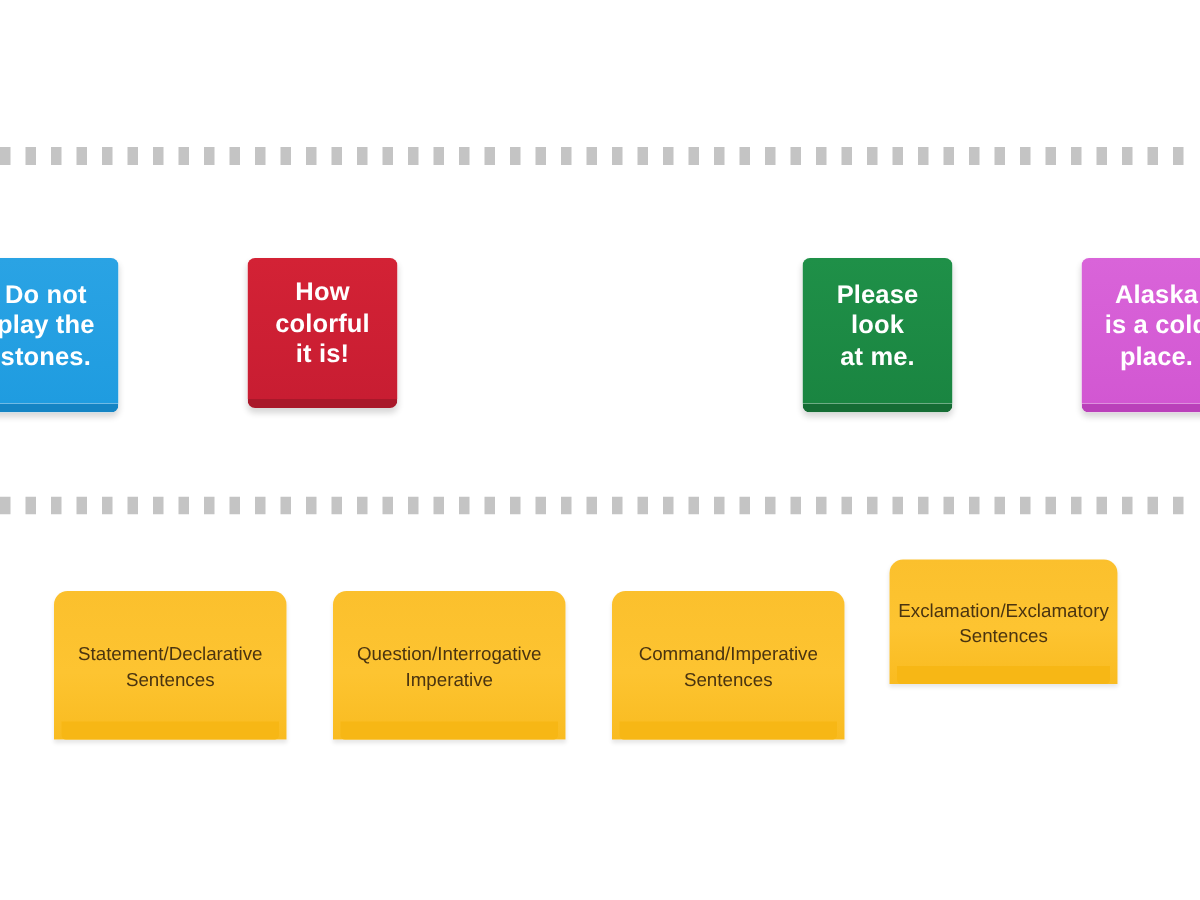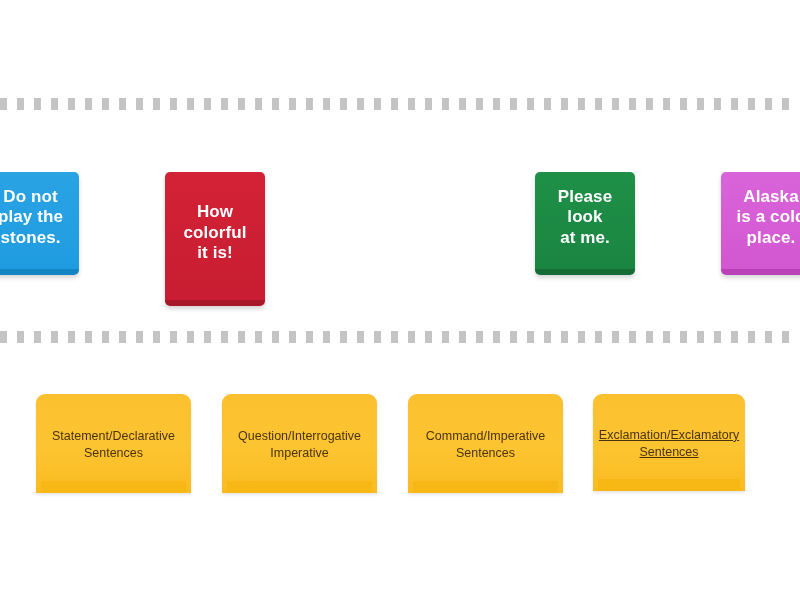--- a/index.html
+++ b/index.html
@@ -155,21 +155,21 @@
       <span class="dash" style="background: rgb(196, 196, 196);"></span>
       <span class="dash" style="background: rgb(196, 196, 196);"></span>
     </div>
 
   <div class="card blue" id="card-0" style="left: -18px; top: 172px; width: 97px; height: 103px;">
     <span class="card-text">Do not
 play the
 stones.</span>
   </div>
 
-  <div class="card red" id="card-1" style="left: 165px; top: 172px; width: 100px; height: 134px;">
+  <div class="card red" id="card-1" style="left: 165px; top: 172px; width: 100px; height: 100px;">
     <span class="card-text">How
 colorful
 it is!</span>
   </div>
 
 
   <div class="card green" id="card-3" style="left: 535px; top: 172px; width: 100px; height: 103px;">
     <span class="card-text">Please
 look
 at me.</span>
@@ -242,19 +242,19 @@
     <span class="bin-text">Question/Interrogative
 Imperative</span>
   </div>
 
   <div class="bin" id="bin-2" style="left: 408px; top: 394px; width: 155px; height: 99px;">
     <span class="bin-lip"></span>
     <span class="bin-text">Command/Imperative
 Sentences</span>
   </div>
 
-  <div class="bin" id="bin-3" style="left: 593px; top: 394px; width: 152px; height: 97px; text-decoration: underline;">
+  <div class="bin" id="bin-3" style="left: 593px; top: 373px; width: 152px; height: 83px;">
     <span class="bin-lip"></span>
     <span class="bin-text">Exclamation/Exclamatory
 Sentences</span>
   </div>
 
 </div>
 
 </body></html>

